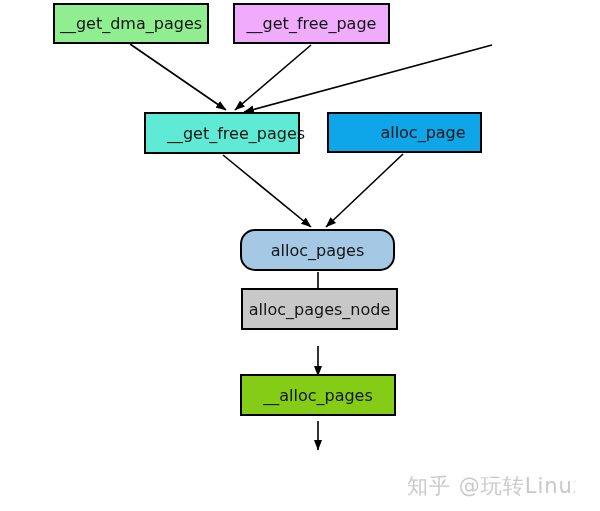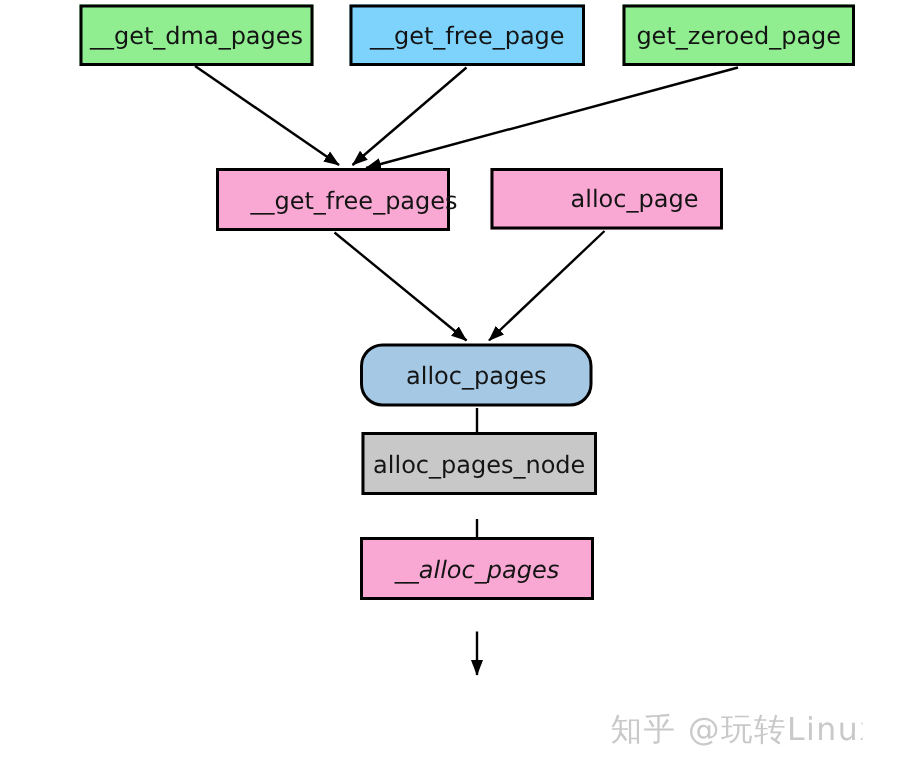--- a/index.html
+++ b/index.html
@@ -64,44 +64,41 @@
 
     <line x1="318" y1="346" x2="318" y2="376" stroke="#000" stroke-width="1.6" marker-end="url(#ah)"></line>
 
     <line x1="318" y1="421" x2="318" y2="450" stroke="#000" stroke-width="1.6" marker-end="url(#ah)"></line>
   </svg>
 
   <div class="node" style="left: 53px; top: 3px; width: 156px; height: 41px; background: rgb(144, 238, 144);">
     <span>__get_dma_pages</span>
   </div>
 
-  <div class="node" style="left: 233px; top: 3px; width: 157px; height: 41px; background: #7dd3fc; justify-content: center;">
+  <div class="node" style="left: 233px; top: 3px; width: 157px; height: 41px; background: #f0abfc; justify-content: center;">
     <span>__get_free_page</span>
   </div>
 
-  <div class="node" style="left: 415px; top: 3px; width: 155px; height: 41px; background: rgb(144, 238, 144);">
-    <span>get_zeroed_page</span>
-  </div>
 
-  <div class="node" style="left: 144px; top: 112px; width: 156px; height: 42px; background: #f9a8d4; padding-left: 28px;">
+  <div class="node" style="left: 144px; top: 112px; width: 156px; height: 42px; background: #5eead4; padding-left: 28px;">
     <span>__get_free_pages</span>
   </div>
 
-  <div class="node" style="left: 327px; top: 112px; width: 155px; height: 41px; background: #f9a8d4; padding-left: 37px;">
+  <div class="node" style="left: 327px; top: 112px; width: 155px; height: 41px; background: #0ea5e9; padding-left: 37px;">
     <span>alloc_page</span>
   </div>
 
   <div class="node" style="left: 240px; top: 229px; width: 155px; height: 42px; background: rgb(165, 200, 228); border-radius: 15px;">
     <span>alloc_pages</span>
   </div>
 
   <div class="node" style="left: 241px; top: 288px; width: 157px; height: 42px; background: rgb(200, 200, 200);">
     <span>alloc_pages_node</span>
   </div>
 
-  <div class="node" style="left: 240px; top: 358px; width: 156px; height: 42px; background: #f9a8d4; font-style: italic;">
+  <div class="node" style="left: 240px; top: 374px; width: 156px; height: 42px; background: #84cc16;">
     <span>__alloc_pages</span>
   </div>
 
 
   <div class="watermark" style="color: rgb(201, 201, 201);">知乎 @玩转Linux内核</div>
 
 </div>
 
 </body></html>

